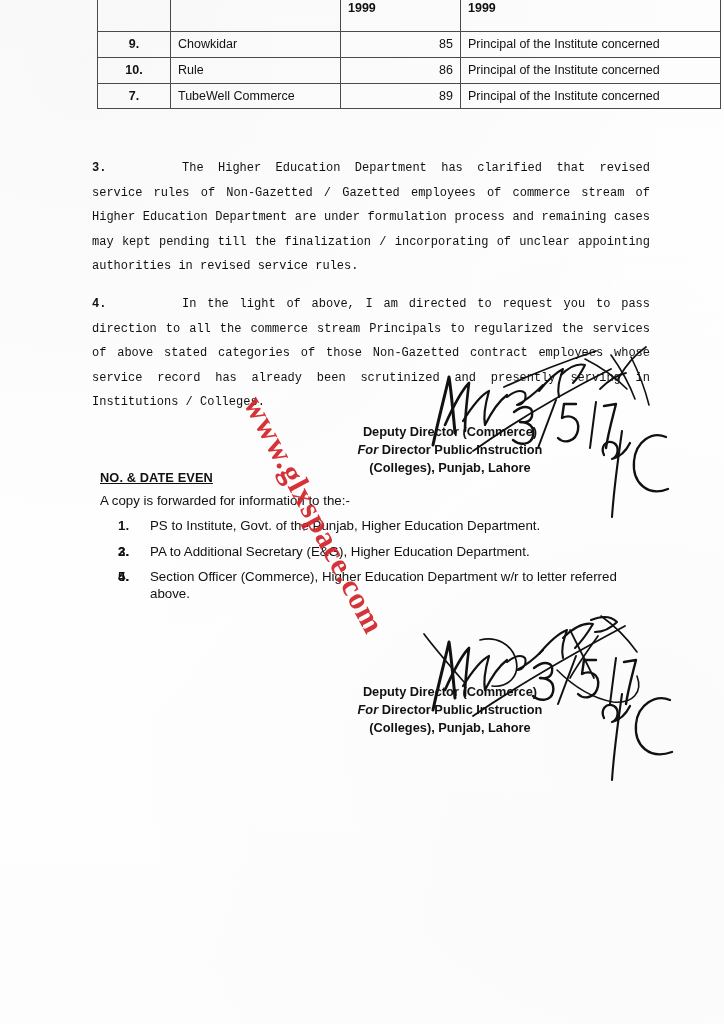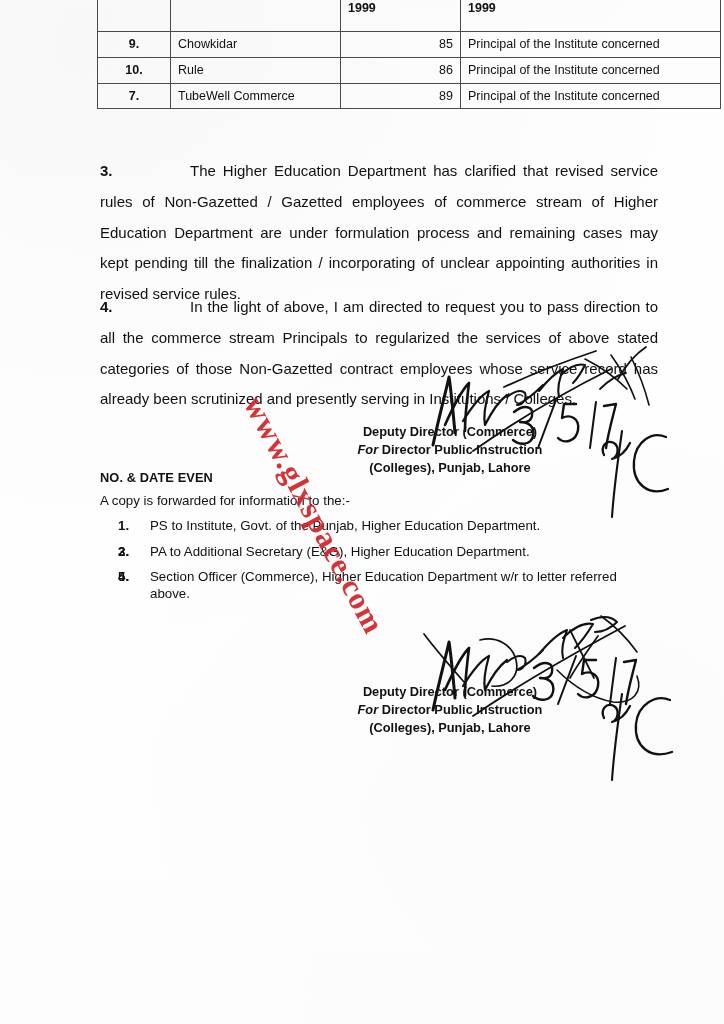--- a/index.html
+++ b/index.html
@@ -69,26 +69,27 @@
   th.col-no { text-align: center; vertical-align: bottom; }
   .hdr-justify {
     display: block;
     text-align: justify;
     text-align-last: justify;
   }
 
   
   .para {
     position: absolute;
-    left: 100px;
+    left: 92px;
     width: 558px;
-    font-size: 15px;
+    font-size: 12px;
     line-height: 2.05;
     text-align: justify;
     z-index: 3;
+    font-family: Liberation Mono, monospace;
   }
   .para .num {
     font-weight: bold;
     display: inline-block;
     width: 18px;
   }
   .para .gap { display: inline-block; width: 72px; }
 
   #para3 { top: 156px; }
   #para4 { top: 292px; }
@@ -107,20 +108,21 @@
   #sig1 { left: 290px; top: 423px; }
   #sig2 { left: 290px; top: 683px; }
 
   
   #no-date-even {
     position: absolute;
     left: 100px;
     top: 470px;
     font-size: 12.8px;
     font-weight: bold;
+    text-decoration: underline;
     letter-spacing: 0.1px;
     z-index: 3;
   }
   #copy-line {
     position: absolute;
     left: 100px;
     top: 493px;
     font-size: 13.3px;
     z-index: 3;
   }

